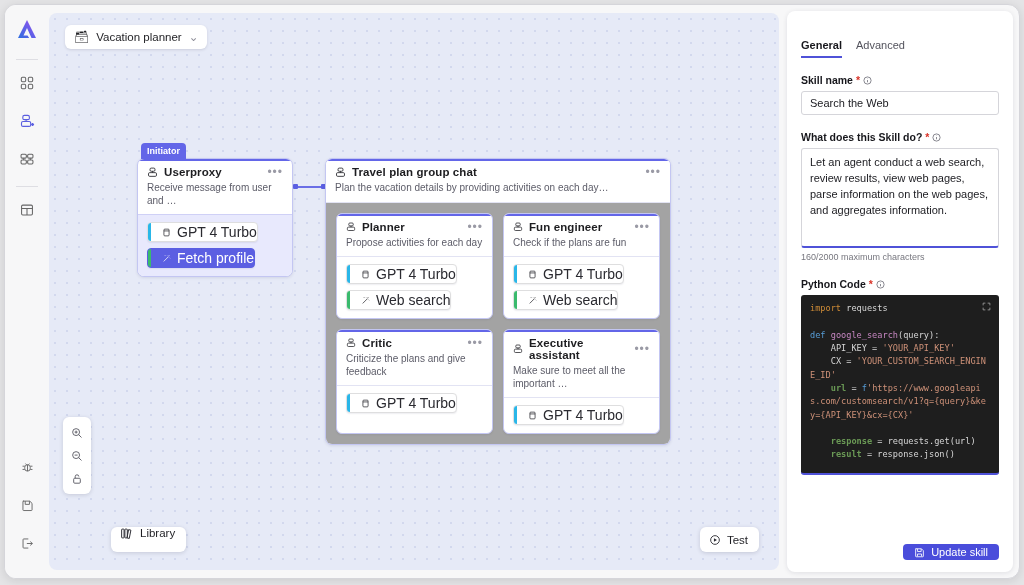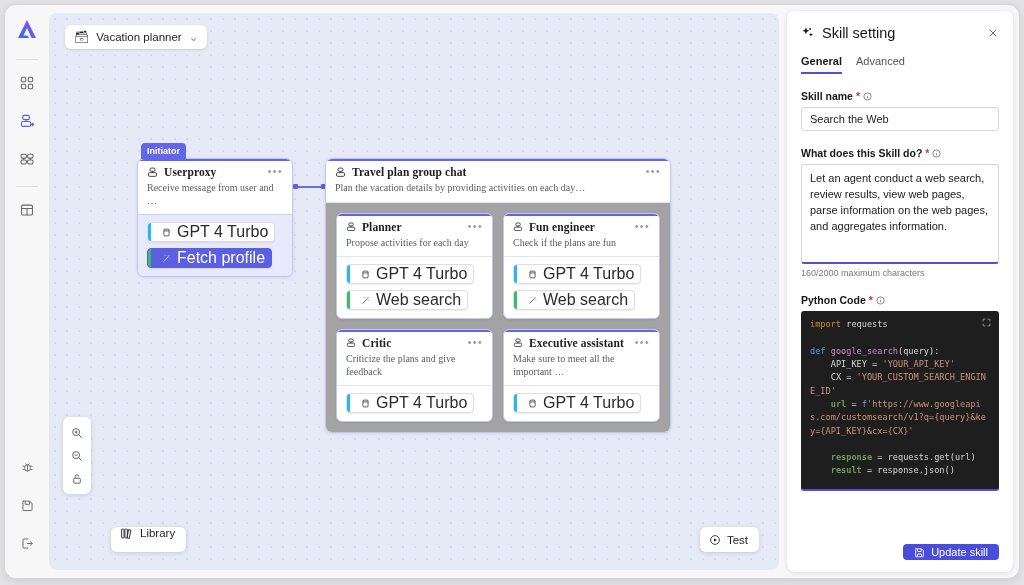--- a/index.html
+++ b/index.html
@@ -76,34 +76,34 @@
     border: 1px solid #c3c6f2;
     border-radius: 7px;
     box-shadow: 0 1px 3px rgba(30,30,80,.10);
     overflow: hidden;
   }
   .node::before {
     content:""; position: absolute; left: -1px; right: -1px; top: -1px;
     height: 3px; background: #6366e8;
     border-radius: 7px 7px 0 0;
   }
-  .node-hd { padding: 7px 9px 7px 9px; font-family: Liberation Serif, serif; }
+  .node-hd { padding: 7px 9px 7px 9px; }
   .node-title-row { display: flex; align-items: center; gap: 6px; }
   .node-title {
     font-size: 11.5px; font-weight: bold; color: #1d1d20; letter-spacing: .1px;
   }
   .dots { margin-left: auto; color: #9a9aa5; font-size: 12px; letter-spacing: 1px; line-height: 8px; cursor: pointer;}
   .node-sub { font-size: 10px; color: #5c5c68; margin-top: 4px; line-height: 1.25; }
   .node-body { border-top: 1px solid #e2e3f3; padding: 7px 9px 8px; display: flex; flex-direction: column; gap: 6px; }
 
   .chip {
     display: inline-flex; align-items: center; gap: 6px;
-    height: 20px; padding: 0 6px 0 0;
+    height: 20px; padding: 0 0 0 0;
     background: #fff; border: 1px solid #dededf; border-radius: 4px;
-    font-size: 16px; color: #2a2a30;
+    font-size: 14px; color: #2a2a30;
     align-self: flex-start;
     overflow: hidden; cursor: pointer;
     box-shadow: 0 1px 1.5px rgba(20,20,50,.07);
   }
   .chip .bar { width: 3px; height: 100%; flex: 0 0 3px; }
   .chip .ico { display:flex; align-items:center; margin-left: 5px; }
   .chip.model .bar { background: #29b6e8; }
   .chip.skill .bar { background: #3aba6d; }
   .chip.sel {
     background: #5b5fe2; border-color: #5b5fe2; color: #fff;
@@ -588,35 +588,20 @@
         </svg>
       </span>
       <span>Test</span>
     </div>
 
    </div>
   </div>
 
   <div class="panel">
 
-    <div class="panel-hd">
-      <span>
-        <svg width="14" height="14" viewBox="0 0 16 16" fill="#1c1c22">
-          <path d="M5.6 1.6l1.2 2.7 2.7 1.2-2.7 1.2-1.2 2.7-1.2-2.7L1.7 5.5l2.7-1.2z"></path>
-          <path d="M11.4 7.6l.7 1.6 1.6.7-1.6.7-.7 1.6-.7-1.6-1.6-.7 1.6-.7z"></path>
-          <circle cx="10.4" cy="3.4" r="1.1"></circle>
-        </svg>
-      </span>
-      <span class="panel-title">Skill setting</span>
-      <span class="close-x">
-        <svg width="12" height="12" viewBox="0 0 16 16" fill="none" stroke="currentColor" stroke-width="1.2">
-          <path d="M3.6 3.6l8.8 8.8M12.4 3.6l-8.8 8.8"></path>
-        </svg>
-      </span>
-    </div>
 
     <div class="tabs">
       <div class="tab active">General</div>
       <div class="tab">Advanced</div>
     </div>
 
     <div class="field-label">
       <span>Skill name</span>
       <span class="req">*</span>
       <span class="info">

